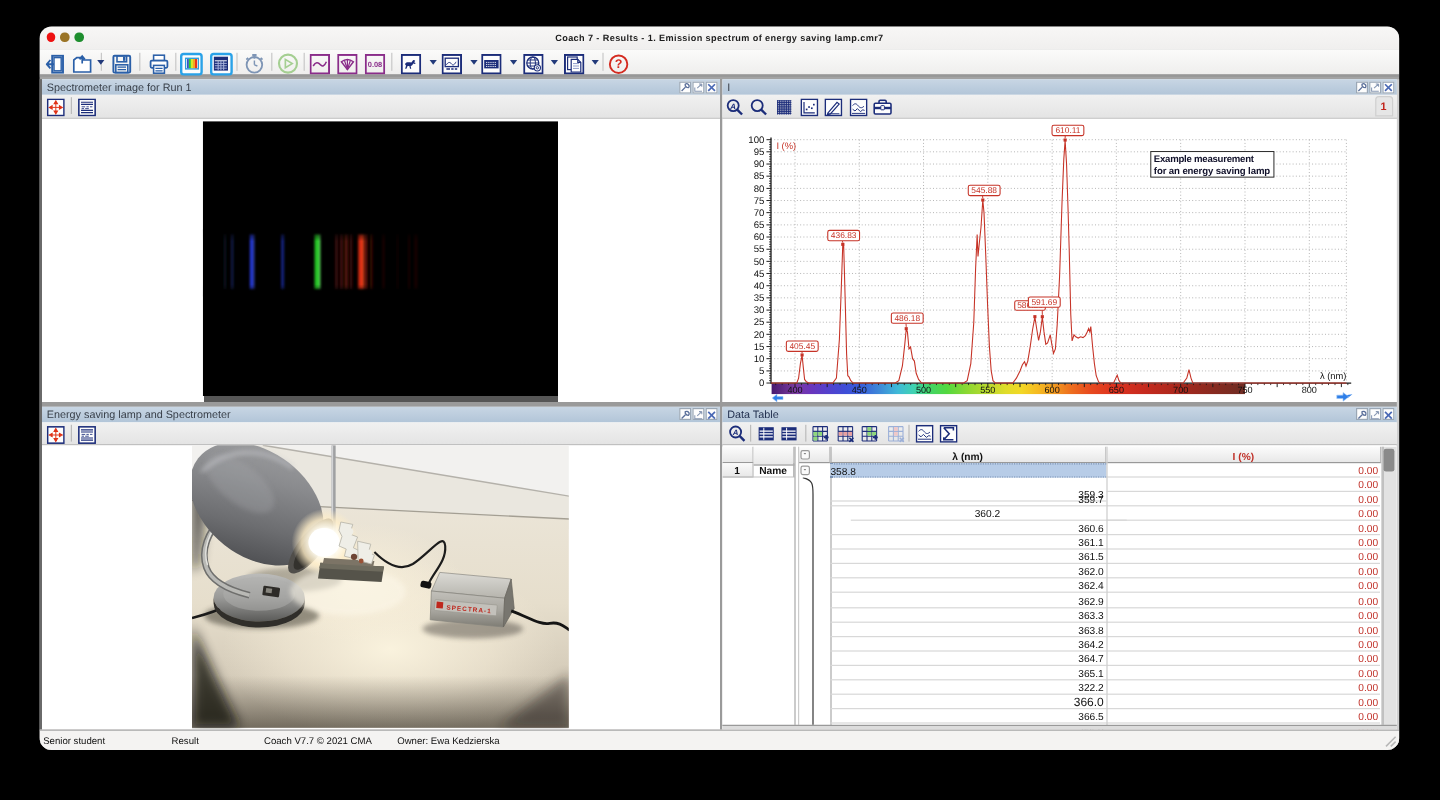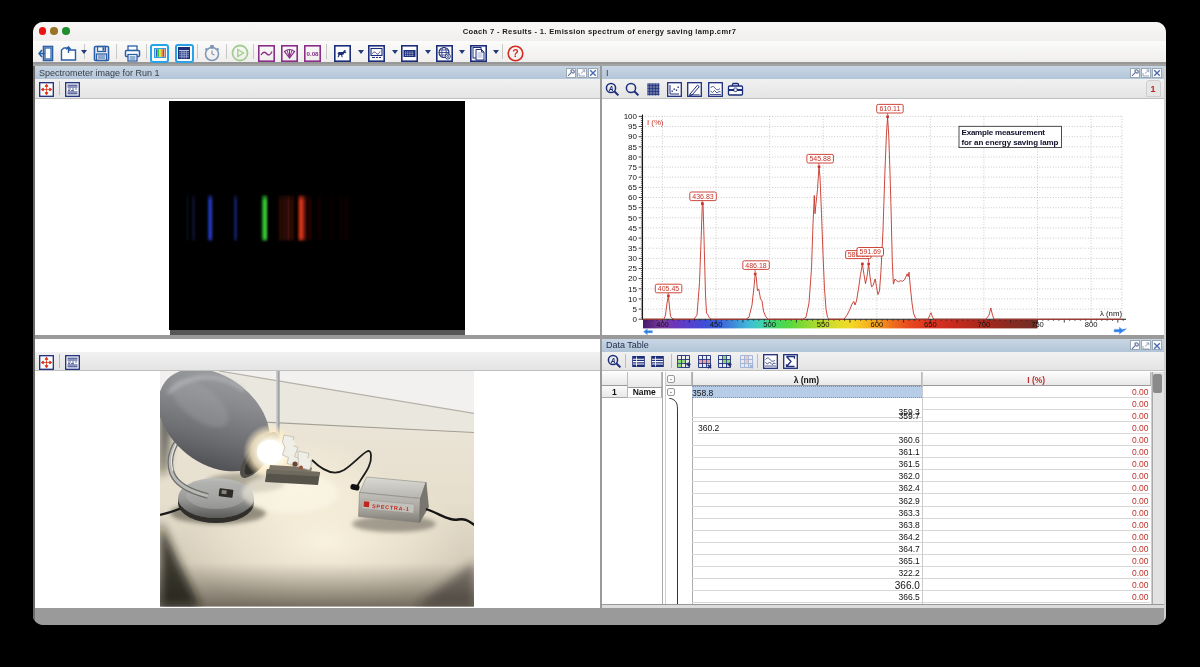--- a/index.html
+++ b/index.html
@@ -593,20 +593,27 @@
           <rect x="857" y="246.5" width="26.5" height="8.6" fill="#fff" stroke="#c63327" stroke-width="0.9" rx="1.5"></rect>
           <text x="870.25" y="253.2" font-size="7px" fill="#c63327" text-anchor="middle">591.69</text>
           <rect x="876.7" y="103.4" width="26.5" height="8.6" fill="#fff" stroke="#c63327" stroke-width="0.9" rx="1.5"></rect>
           <text x="889.95" y="110.1" font-size="7px" fill="#c63327" text-anchor="middle">610.11</text>
           <rect x="959" y="125.3" width="102.6" height="21.3" fill="#fff" stroke="#222" stroke-width="0.8"></rect>
           <text x="961.5" y="133.6" font-size="8px" font-weight="bold" fill="#10102a" textLength="83.5">Example measurement</text>
           <text x="961.5" y="143.8" font-size="8px" font-weight="bold" fill="#10102a" textLength="97">for an energy saving lamp</text>
         </svg>
       </div>
       <div class="panel" style="left:0;top:272.5px;width:564.5px;height:269px">
+        <div class="phead">Energy saving lamp and Spectrometer<span class="pbtns"><span class="pbtn"><svg width="8" height="8" viewBox="0 0 8 8" style="margin:0.5px">
+                <path d="M1 6.8 L4.2 3.6 M4 1.2 a2 2 0 0 1 2.8 2.8 l-1.4 -0.1 l-1.3 -1.3 z" stroke="#5a6f9a" stroke-width="1.1" fill="none"></path>
+              </svg></span><span class="pbtn"><svg width="8" height="8" viewBox="0 0 8 8" style="margin:0.5px">
+                <path d="M1 4 v3 h6 M3 4.5 L6.8 1 M6.8 1 h-2.3 M6.8 1 v2.3" stroke="#8a9ab5" stroke-width="0.9" fill="none"></path>
+              </svg></span><span class="pbtn"><svg width="8" height="8" viewBox="0 0 8 8" style="margin:0.5px">
+                <path d="M1.2 1.2 L6.8 6.8 M6.8 1.2 L1.2 6.8" stroke="#4a69b5" stroke-width="1.4"></path>
+              </svg></span></span></div>
         <div class="ptool">
           <svg class="abs" style="left:4px;top:3px" width="15" height="15" viewBox="0 0 15 15">
             <rect x="0.7" y="0.7" width="13.6" height="13.6" fill="#fdfdfd" stroke="#1c2d7a" stroke-width="1.3"></rect>
             <g stroke="#e03318" stroke-width="1" fill="#e03318">
               <path d="M7.5 2.2 L6.2 4.4 h2.6 z"></path>
               <path d="M7.5 12.8 L6.2 10.6 h2.6 z"></path>
               <path d="M2.2 7.5 L4.4 6.2 v2.6 z"></path>
               <path d="M12.8 7.5 L10.6 6.2 v2.6 z"></path>
               <path d="M7.5 4.5 v6 M4.5 7.5 h6" stroke-width="0.8"></path>
             </g>
@@ -840,21 +847,21 @@
           <div class="abs" style="left:89.5px;top:0;width:1px;height:235px;background:#aaa"></div>
           <svg class="abs" style="left:64.8px;top:26.3px" width="14" height="208.7" viewBox="0 0 14 208.7">
             <path d="M2 0 C10.5 2 10.5 6 10.5 14 V208.7" fill="none" stroke="#333" stroke-width="1"></path>
           </svg>
           <div class="abs" style="left:90px;top:14.0px;width:229.8px;height:12.1px;background:#b7cce7;border-top:1px dotted #7a92b5;border-bottom:1px dotted #7a92b5;font-size:8.5px;color:#111;text-align:left;padding:1px 2px 0 0">358.8</div>
           <div class="abs" style="left:319.8px;top:14.0px;width:228.7px;height:12.1px;border-bottom:1px solid #d8d8d8;font-size:8.5px;color:#c03028;text-align:right;padding:1px 2px 0 0">0.00</div>
           <div class="abs" style="left:90px;top:34px;width:229.8px;height:12.1px;border-bottom:1px solid #d8d8d8;font-size:8.5px;color:#111;text-align:right;padding:1px 2px 0 0">359.3</div>
           <div class="abs" style="left:319.8px;top:26.1px;width:228.7px;height:12.1px;border-bottom:1px solid #d8d8d8;font-size:8.5px;color:#c03028;text-align:right;padding:1px 2px 0 0">0.00</div>
           <div class="abs" style="left:90px;top:38.1px;width:229.8px;height:12.1px;border-bottom:1px solid #d8d8d8;font-size:8.5px;color:#111;text-align:right;padding:1px 2px 0 0">359.7</div>
           <div class="abs" style="left:319.8px;top:38.1px;width:228.7px;height:12.1px;border-bottom:1px solid #d8d8d8;font-size:8.5px;color:#c03028;text-align:right;padding:1px 2px 0 0">0.00</div>
-          <div class="abs" style="left:96px;top:50.2px;width:229.8px;height:12.1px;border-bottom:1px solid #d8d8d8;font-size:8.5px;color:#111;text-align:left;padding:1px 2px 0 0">360.2</div>
+          <div class="abs" style="left:107px;top:50.2px;width:229.8px;height:12.1px;border-bottom:1px solid #d8d8d8;font-size:8.5px;color:#111;text-align:center;padding:1px 2px 0 0">360.2</div>
           <div class="abs" style="left:319.8px;top:50.2px;width:228.7px;height:12.1px;border-bottom:1px solid #d8d8d8;font-size:8.5px;color:#c03028;text-align:right;padding:1px 2px 0 0">0.00</div>
           <div class="abs" style="left:90px;top:62.2px;width:229.8px;height:12.1px;border-bottom:1px solid #d8d8d8;font-size:8.5px;color:#111;text-align:right;padding:1px 2px 0 0">360.6</div>
           <div class="abs" style="left:319.8px;top:62.2px;width:228.7px;height:12.1px;border-bottom:1px solid #d8d8d8;font-size:8.5px;color:#c03028;text-align:right;padding:1px 2px 0 0">0.00</div>
           <div class="abs" style="left:90px;top:74.2px;width:229.8px;height:12.1px;border-bottom:1px solid #d8d8d8;font-size:8.5px;color:#111;text-align:right;padding:1px 2px 0 0">361.1</div>
           <div class="abs" style="left:319.8px;top:74.2px;width:228.7px;height:12.1px;border-bottom:1px solid #d8d8d8;font-size:8.5px;color:#c03028;text-align:right;padding:1px 2px 0 0">0.00</div>
           <div class="abs" style="left:90px;top:86.3px;width:229.8px;height:12.1px;border-bottom:1px solid #d8d8d8;font-size:8.5px;color:#111;text-align:right;padding:1px 2px 0 0">361.5</div>
           <div class="abs" style="left:319.8px;top:86.3px;width:228.7px;height:12.1px;border-bottom:1px solid #d8d8d8;font-size:8.5px;color:#c03028;text-align:right;padding:1px 2px 0 0">0.00</div>
           <div class="abs" style="left:90px;top:98.4px;width:229.8px;height:12.1px;border-bottom:1px solid #d8d8d8;font-size:8.5px;color:#111;text-align:right;padding:1px 2px 0 0">362.0</div>
           <div class="abs" style="left:319.8px;top:98.4px;width:228.7px;height:12.1px;border-bottom:1px solid #d8d8d8;font-size:8.5px;color:#c03028;text-align:right;padding:1px 2px 0 0">0.00</div>
           <div class="abs" style="left:90px;top:110.4px;width:229.8px;height:12.1px;border-bottom:1px solid #d8d8d8;font-size:8.5px;color:#111;text-align:right;padding:1px 2px 0 0">362.4</div>
@@ -880,12 +887,21 @@
           <div class="abs" style="left:90px;top:230.9px;width:229.8px;height:12.1px;border-bottom:1px solid #d8d8d8;font-size:8.5px;color:#111;text-align:right;padding:1px 2px 0 0">366.9</div>
           <div class="abs" style="left:319.8px;top:230.9px;width:228.7px;height:12.1px;border-bottom:1px solid #d8d8d8;font-size:8.5px;color:#c03028;text-align:right;padding:1px 2px 0 0">0.00</div>
           <div class="abs" style="left:319.8px;top:0;width:1px;height:235px;background:#ccc"></div>
           <div class="abs" style="left:548.5px;top:0;width:1px;height:235px;background:#ccc"></div>
           <div class="abs" style="left:549.5px;top:0;width:12px;height:235px;background:#e2e2e2;border-left:1px solid #aaa"></div>
           <div class="abs" style="left:551px;top:2px;width:9px;height:19px;background:#8a8a8a;border-radius:2px"></div>
         </div>
         <div class="abs" style="left:0;top:265.5px;width:561.5px;height:3.5px;background:#dcdcdc;border-top:1px solid #999"></div>
       </div>
     </div>
+    <div class="statusbar">
+      <span style="left:3px">Senior student</span>
+      <span style="left:110px">Result</span>
+      <span style="left:187px">Coach V7.7 © 2021 CMA</span>
+      <span style="left:298px">Owner: Ewa Kedzierska</span>
+      <svg class="abs" style="right:2px;bottom:2px" width="11" height="11" viewBox="0 0 11 11">
+        <path d="M10 2 L2 10 M10 6 L6 10" stroke="#b8b8b8" stroke-width="1.3"></path>
+      </svg>
+    </div>
   </div>
 </body></html>

